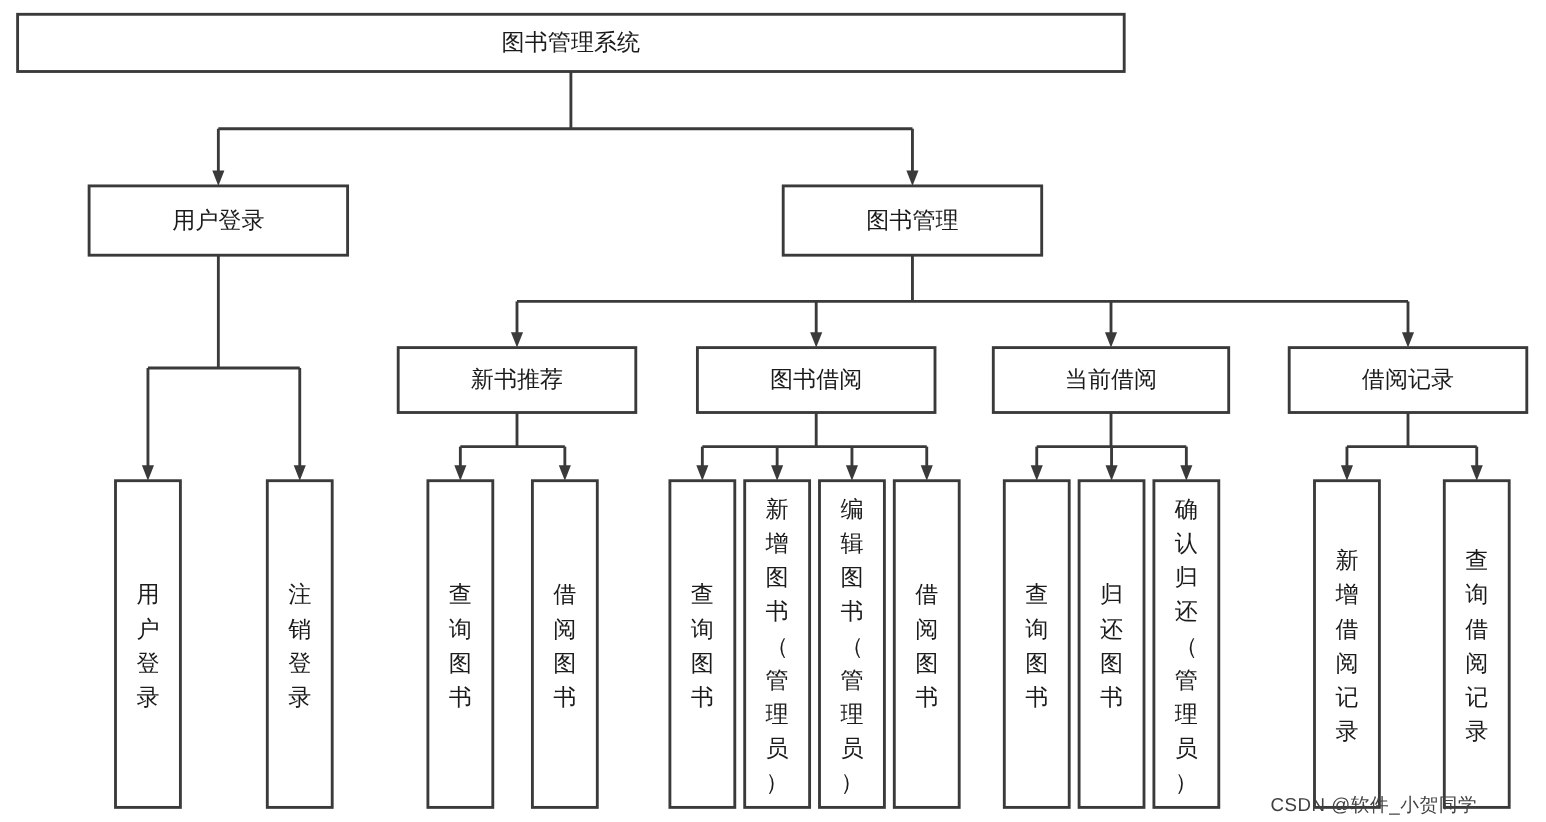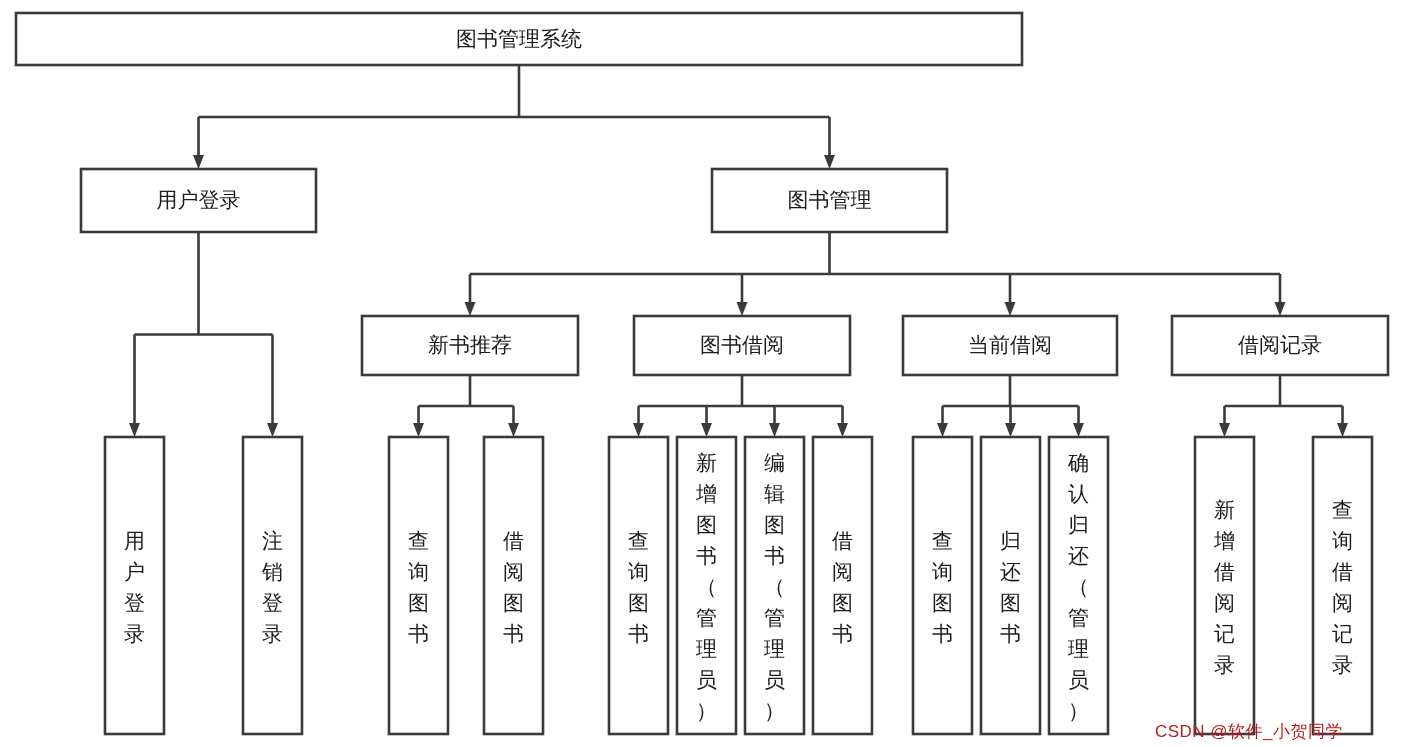--- a/index.html
+++ b/index.html
@@ -54,21 +54,21 @@
     font-size: 21px;
     fill: #1b1b1b;
     text-anchor: middle;
   }
   .watermark-text {
     position: absolute;
     right: 16px;
     bottom: 4px;
     font-family: "Liberation Sans", "DejaVu Sans", sans-serif;
     font-size: 17px;
-    color: #b91c1c;
+    color: #404040;
     white-space: nowrap;
     letter-spacing: 0.5px;
   }
 </style>
 </head>
 <body>
 
 <div id="diagram-root">
   <svg class="diagram" viewBox="0 0 1405 747" xmlns="http://www.w3.org/2000/svg">
     <g id="edge-layer">

